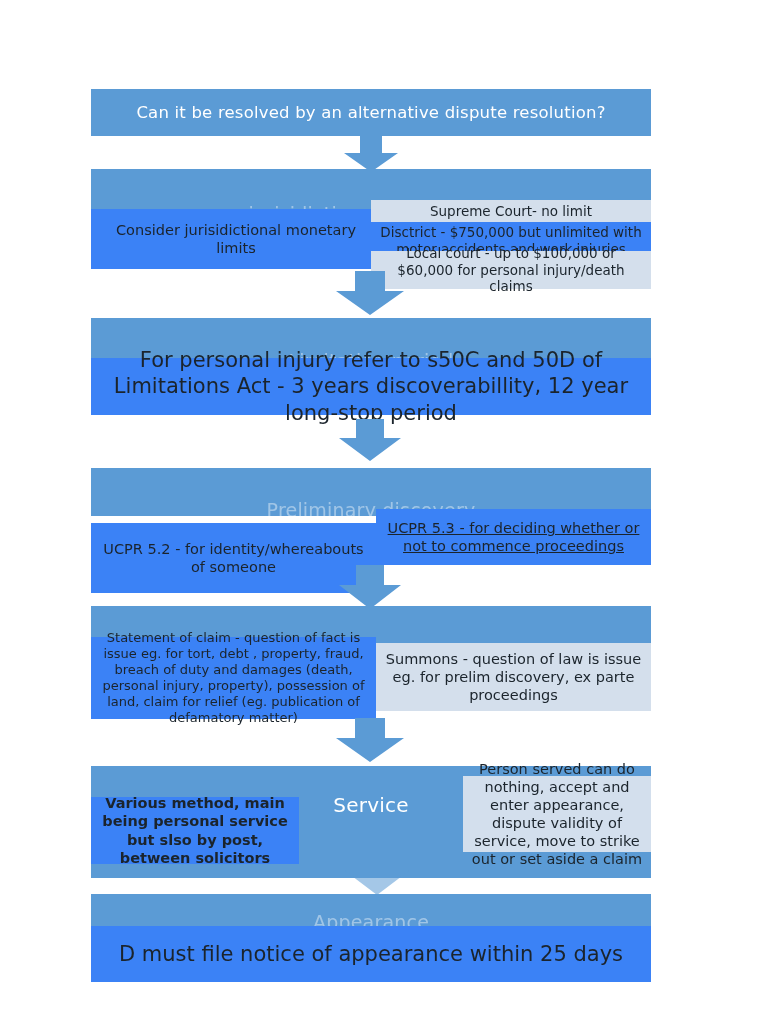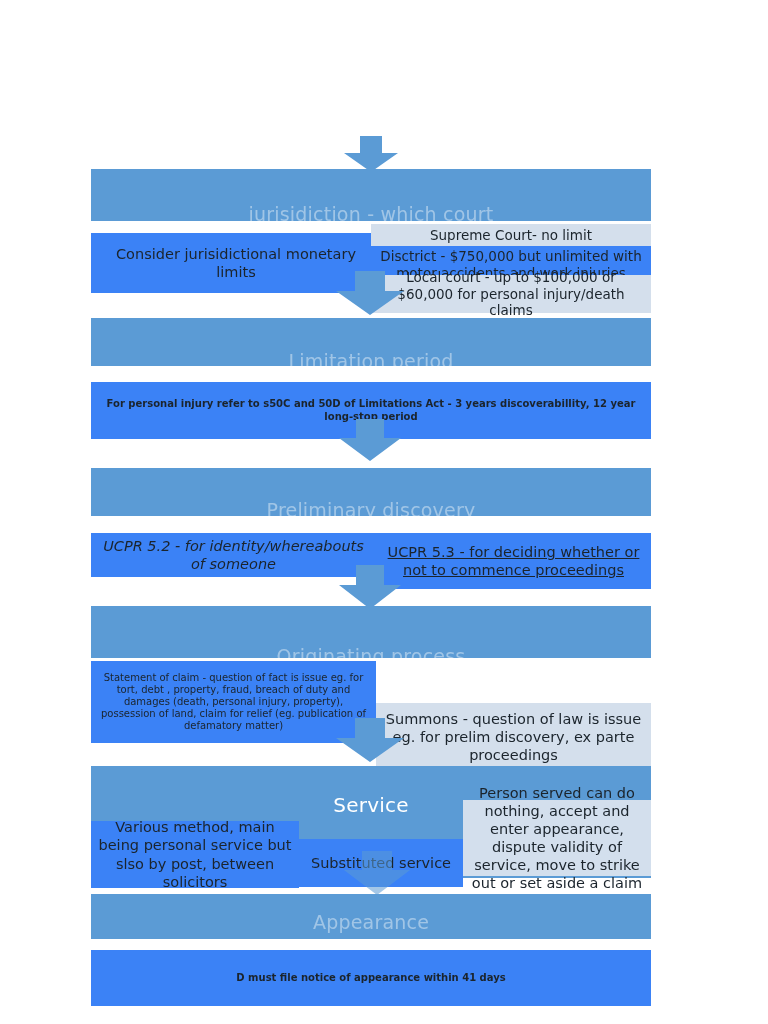--- a/index.html
+++ b/index.html
@@ -63,26 +63,25 @@
   
   .txt {
     text-align: center;
     color: #1b242c;
     line-height: 1.25;
     padding: 0 6px;
     box-sizing: border-box;
     display: flex;
     align-items: center;
     justify-content: center;
-    margin-top: 24px;
   }
   .t13 { font-size: 13.5px; }
   .t14 { font-size: 14.5px; }
-  .t15 { font-size: 10px; font-weight: bold; }
-  .t11 { font-size: 10px; line-height: 1.22; }
+  .t15 { font-size: 21px; }
+  .t11 { font-size: 13px; line-height: 1.22; }
 
   
   .banner {
     background: #5b9bd5;
     color: #ffffff;
     font-size: 16.5px;
     display: flex;
     align-items: center;
     justify-content: center;
     letter-spacing: .2px;
@@ -90,20 +89,23 @@
 
   
   .arrow { position: absolute; }
   .arrow svg { display: block; }
 </style>
 </head>
 <body>
 
 <div id="flow">
 
+  <div class="abs banner" style="left:91px; top:89px; width:560px; height:47px;">
+    <span>Can it be resolved by an alternative dispute resolution?</span>
+  </div>
 
   <div class="arrow" style="left:344px; top:136px;">
     <svg width="54" height="36" viewBox="0 0 54 36" aria-hidden="true">
       <polygon points="16,0 38,0 38,17 54,17 27,36 0,17 16,17" fill="#5b9bd5"></polygon>
     </svg>
   </div>
 
   <div class="abs band" style="top:169px; height:52px;"></div>
 
   <div class="sect-title faded" style="top:203px;">jurisidiction - which court</div>
@@ -141,21 +143,21 @@
   <div class="arrow" style="left:339px; top:419px;">
     <svg width="62" height="42" viewBox="0 0 62 42" aria-hidden="true">
       <polygon points="17,0 45,0 45,19 62,19 31,42 0,19 17,19" fill="#5b9bd5"></polygon>
     </svg>
   </div>
 
   <div class="abs band" style="top:468px; height:48px;"></div>
 
   <div class="sect-title faded" style="top:499px;">Preliminary discovery</div>
 
-  <div class="abs panel p-light txt t14" style="left:91px; top:509px; width:285px; height:44px;font-style:italic;">
+  <div class="abs panel p-light txt t14" style="left:91px; top:523px; width:285px; height:70px;">
     <span>UCPR 5.2 - for identity/whereabouts of someone</span>
   </div>
 
   <div class="abs panel p-light txt t14" style="left:376px; top:509px; width:275px; height:56px;text-decoration:underline;">
     <span>UCPR 5.3 - for deciding whether or not to commence proceedings</span>
   </div>
 
   <div class="arrow" style="left:339px; top:565px;">
     <svg width="62" height="44" viewBox="0 0 62 44" aria-hidden="true">
       <polygon points="17,0 45,0 45,20 62,20 31,44 0,20 17,20" fill="#5b9bd5"></polygon>
@@ -163,53 +165,50 @@
   </div>
 
   <div class="abs band" style="top:606px; height:52px;"></div>
 
   <div class="sect-title faded" style="top:645px;">Originating process</div>
 
   <div class="abs panel p-light txt t11" style="left:91px; top:637px; width:285px; height:82px;">
     <span>Statement of claim - question of fact is issue eg. for tort, debt , property, fraud, breach of duty and damages (death, personal injury, property), possession of land, claim for relief (eg. publication of defamatory matter)</span>
   </div>
 
-  <div class="abs panel p-lighter txt t14" style="left:376px; top:679px; width:275px; height:68px;">
+  <div class="abs panel p-lighter txt t14" style="left:376px; top:643px; width:275px; height:68px;">
     <span>Summons - question of law is issue eg. for prelim discovery, ex parte proceedings</span>
   </div>
 
   <div class="arrow" style="left:336px; top:718px;">
     <svg width="68" height="44" viewBox="0 0 68 44" aria-hidden="true">
       <polygon points="19,0 49,0 49,20 68,20 34,44 0,20 19,20" fill="#5b9bd5"></polygon>
     </svg>
   </div>
 
   <div class="abs band" style="top:766px; height:112px;"></div>
 
   <div class="sect-title solid" style="top:794px; font-size:20px;">Service</div>
 
-  <div class="abs panel p-light txt t14" style="left:91px; top:797px; width:208px; height:67px;">
+  <div class="abs panel p-light txt t14" style="left:91px; top:797px; width:208px; height:67px;font-weight:bold;">
     <span>Various method, main being personal service but slso by post, between solicitors</span>
   </div>
 
-  <div class="abs panel p-light txt t14" style="left:299px; top:815px; width:164px; height:48px;">
-    <span>Substituted service</span>
-  </div>
 
   <div class="abs panel p-lighter txt t14" style="left:463px; top:776px; width:188px; height:76px; background:#d3dfed;text-align:center;">
     <span>Person served can do nothing, accept and enter appearance, dispute validity of service, move to strike out or set aside a claim</span>
   </div>
 
   <div class="arrow" style="left:344px; top:851px; opacity:.55;">
     <svg width="66" height="44" viewBox="0 0 66 44" aria-hidden="true">
       <polygon points="18,0 48,0 48,19 66,19 33,44 0,19 18,19" fill="#5b9bd5"></polygon>
     </svg>
   </div>
 
   <div class="abs band" style="top:894px; height:45px;"></div>
 
   <div class="sect-title faded" style="top:911px;">Appearance</div>
 
   <div class="abs panel p-light txt t15" style="left:91px; top:926px; width:560px; height:56px;">
-    <span>D must file notice of appearance within 41 days</span>
+    <span>D must file notice of appearance within 25 days</span>
   </div>
 
 </div>
 
 </body></html>

